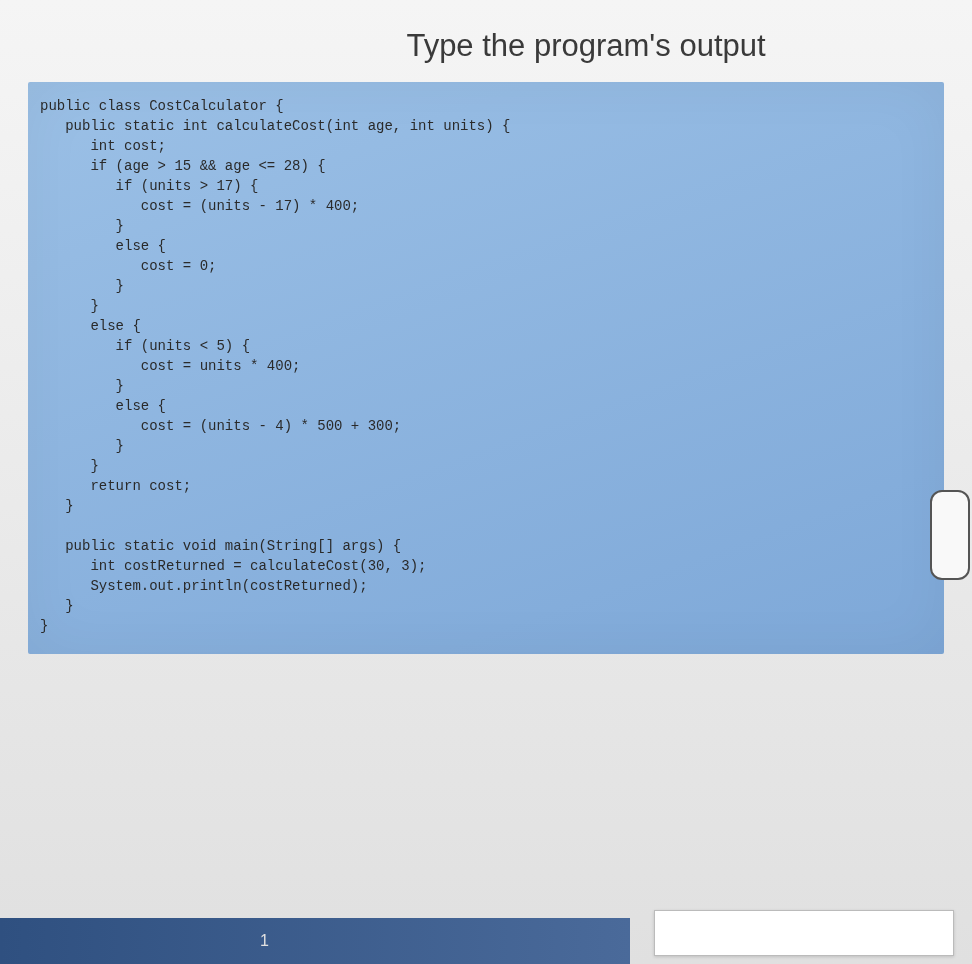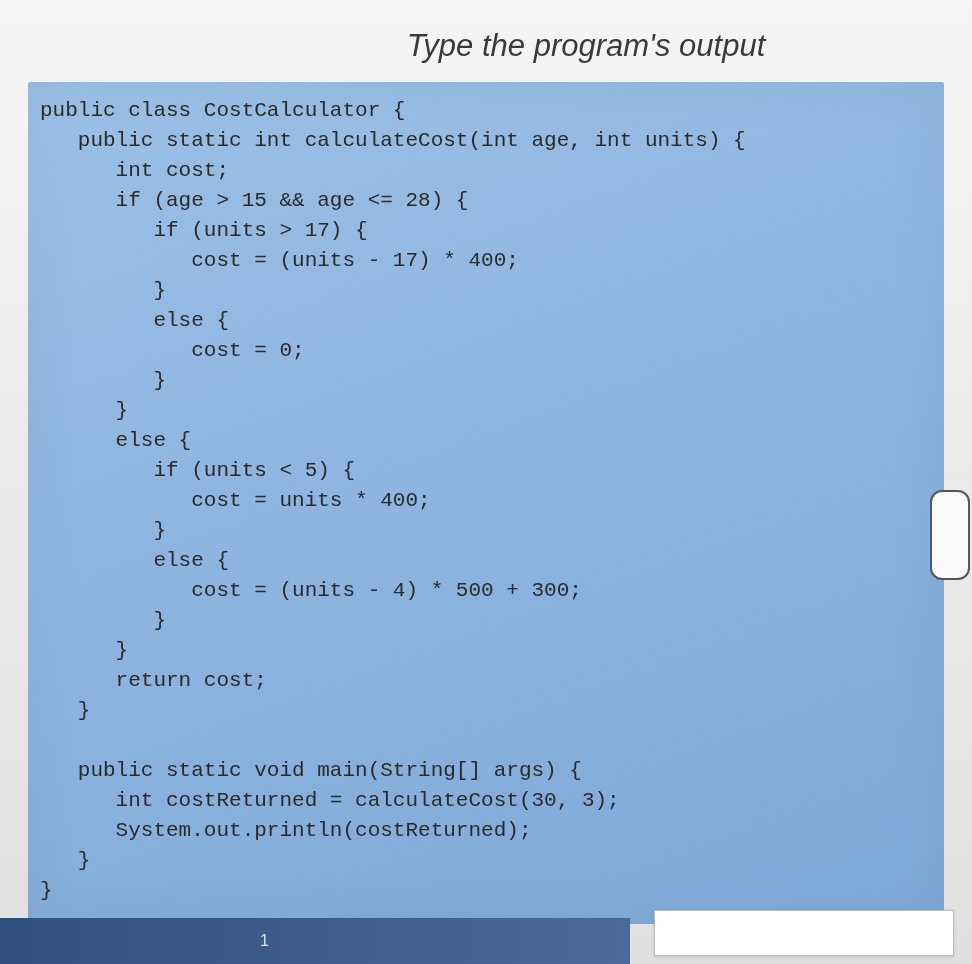--- a/index.html
+++ b/index.html
@@ -22,29 +22,28 @@
       padding: 0;
       position: relative;
     }
     .heading {
       text-align: center;
       padding: 28px 0 18px 0;
       font-size: 31px;
       color: #3a3a3a;
       font-weight: 400;
       margin-left: 200px;
-      font-style: italic;
     }
     .code-panel {
       background: #8db5e0;
       background: linear-gradient(160deg, #9bc0e6 0%, #7ea8d8 100%);
       margin: 0 28px 0 28px;
       padding: 14px 12px 18px 12px;
       font-family: "Courier New", Courier, monospace;
-      font-size: 21px;
+      font-size: 14px;
       line-height: 1.43;
       color: #2a2a2a;
       white-space: pre;
       box-shadow: inset 0 0 60px rgba(0,0,0,0.05);
       border-radius: 2px;
     }
     .side-box {
       position: absolute;
       right: 2px;
       top: 490px;

